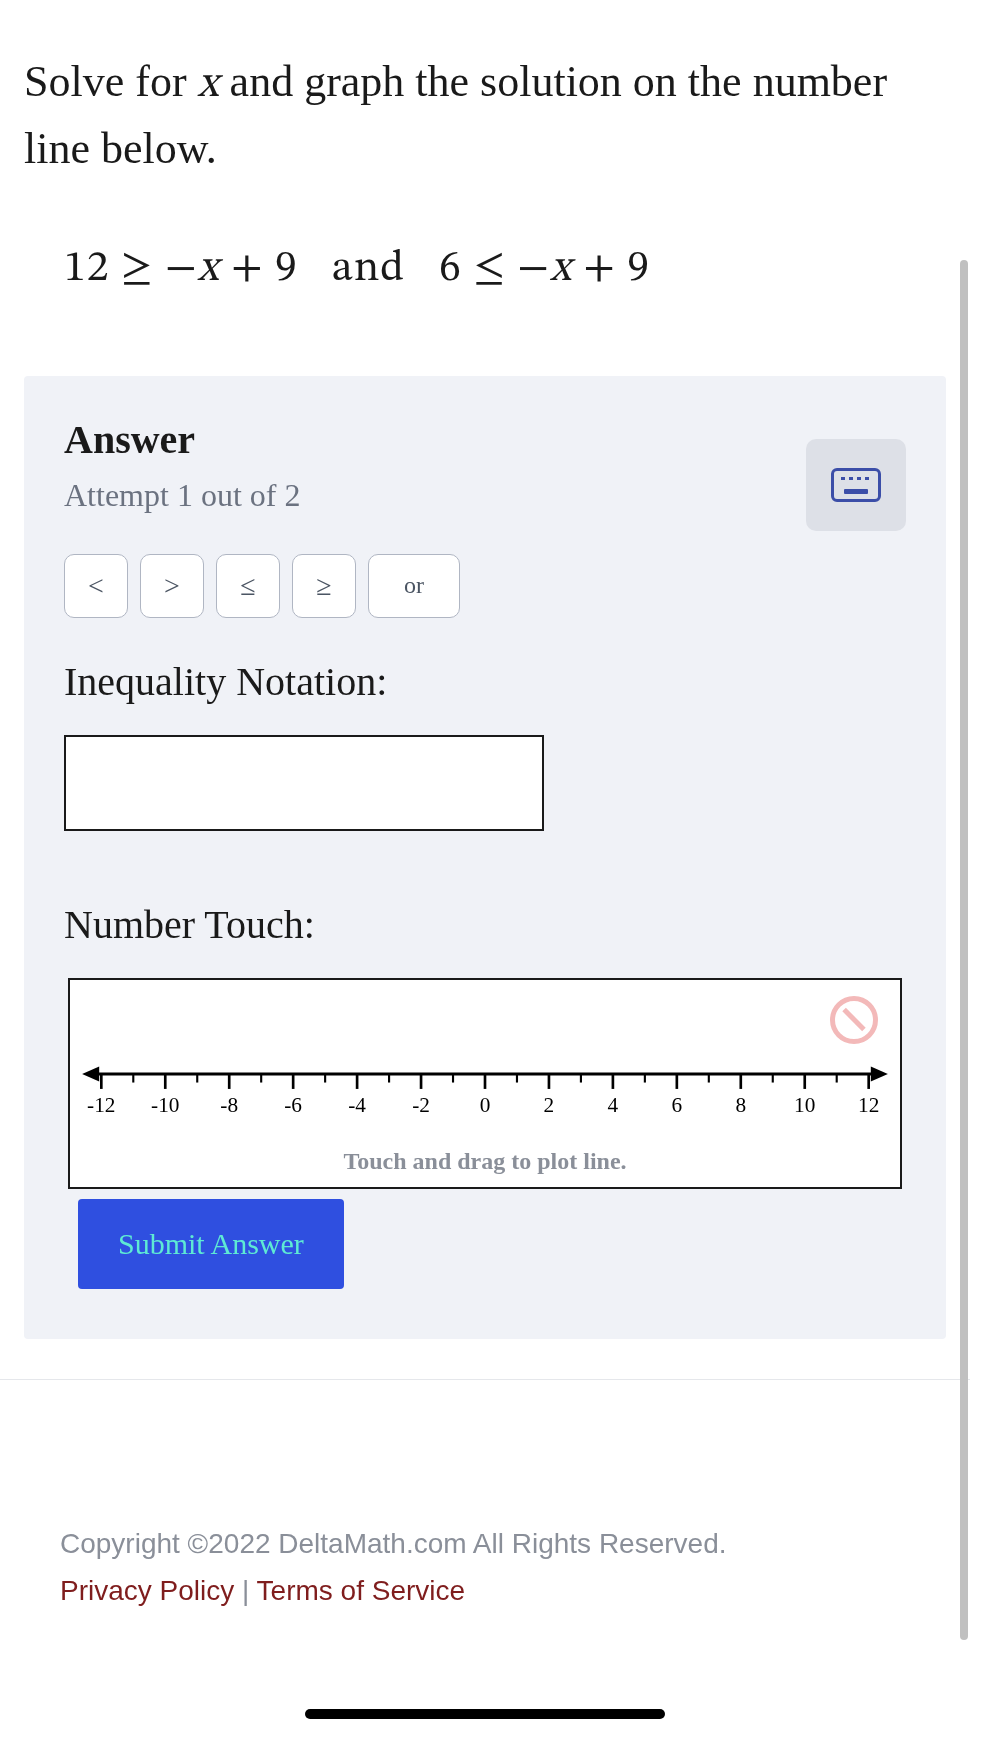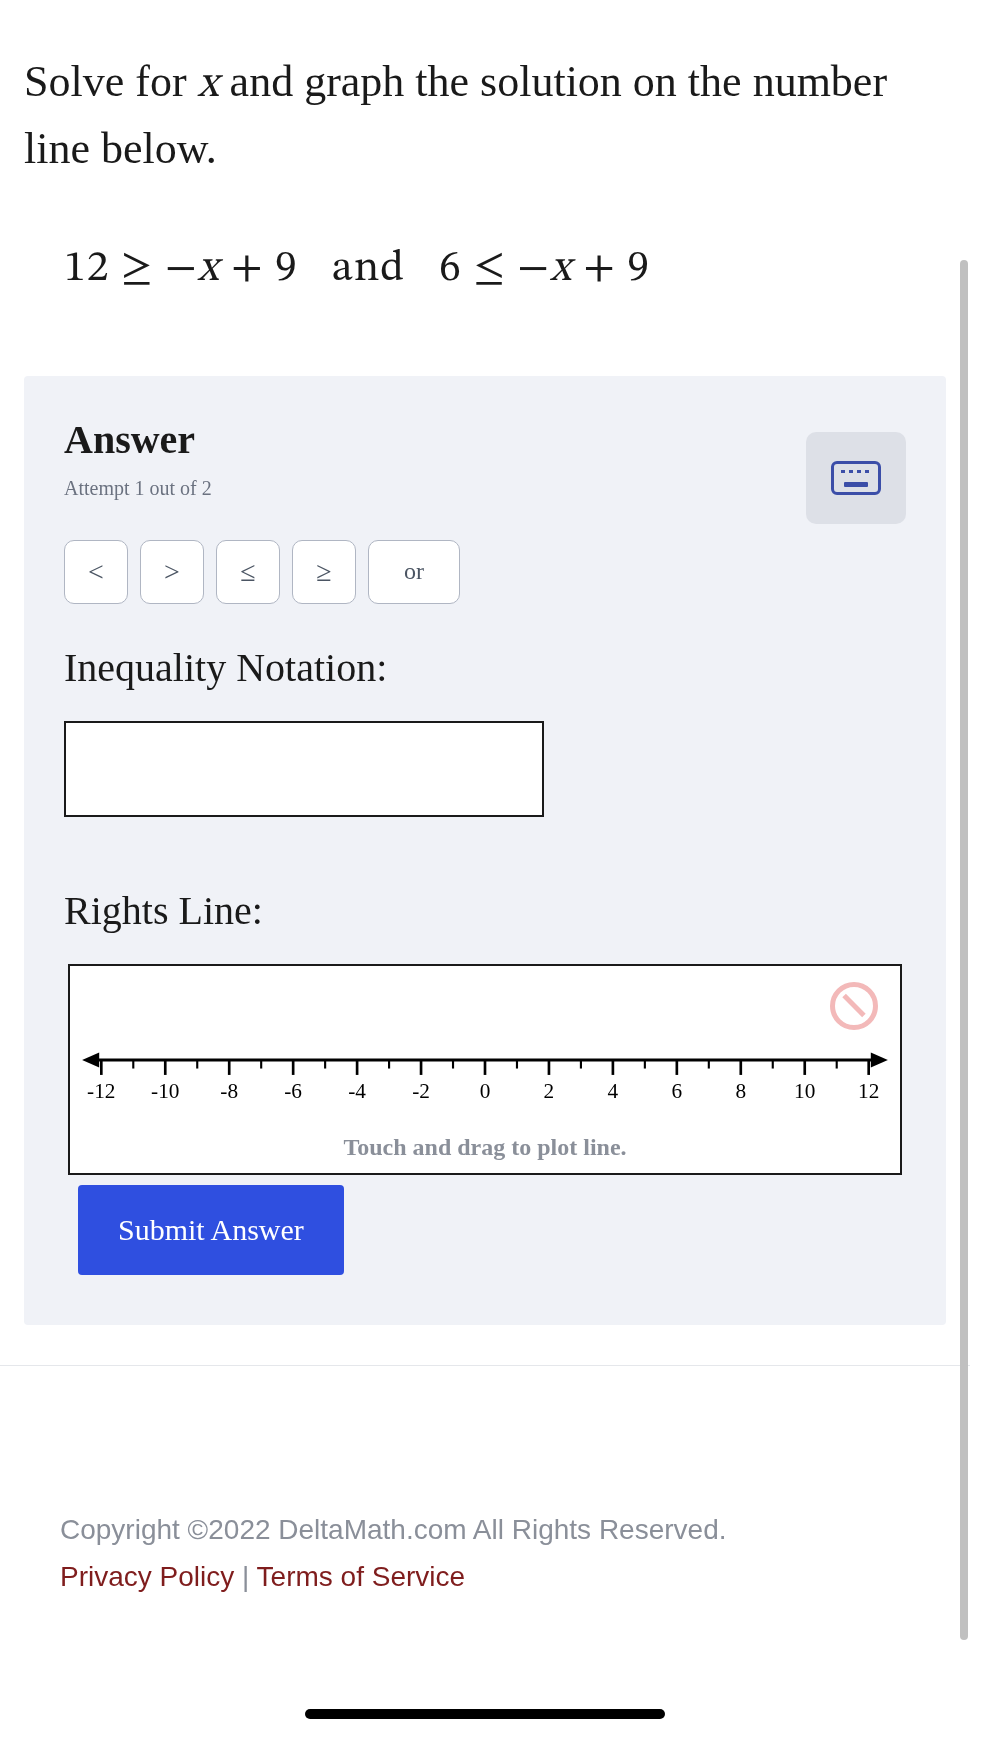--- a/index.html
+++ b/index.html
@@ -61,21 +61,21 @@
     display: flex;
     justify-content: space-between;
     align-items: center;
   }
   .answer-title {
     font-size: 40px;
     font-weight: 700;
     margin: 0;
   }
   .attempt-text {
-    font-size: 20px;
+    font-size: 32px;
     color: #6b7280;
     margin: 14px 0 40px 0;
   }
   .keyboard-btn {
     width: 100px;
     height: 92px;
     background: #dde0e7;
     border-radius: 10px;
     display: flex;
     align-items: center;
@@ -177,21 +177,21 @@
   .numline-hint {
     text-align: center;
     font-size: 24px;
     color: #8a8f99;
     margin-top: 18px;
     font-weight: bold;
   }
   .submit-btn {
     display: inline-block;
     background: #2f4fe0;
-    color: #ffffff;
+    color: #5eead4;
     font-size: 30px;
     padding: 28px 40px;
     border: none;
     border-radius: 4px;
     cursor: pointer;
     margin: 10px 0 0 14px;
     font-family: Georgia, serif;
   }
   .footer {
     border-top: 1px solid #e5e7eb;
@@ -252,21 +252,21 @@
       <div class="op-btn">&lt;</div>
       <div class="op-btn">&gt;</div>
       <div class="op-btn">≤</div>
       <div class="op-btn">≥</div>
       <div class="op-btn wide">or</div>
     </div>
 
     <div class="section-label">Inequality Notation:</div>
     <input class="text-input" type="text" value="" style="">
 
-    <div class="section-label">Rights Line:</div>
+    <div class="section-label">Number Touch:</div>
 
     <div class="numline-wrap">
       <div class="clear-badge"></div>
 
       <svg class="numline-svg" viewBox="0 0 760 50">
         <line x1="10" y1="10" x2="750" y2="10" stroke="#000" stroke-width="3"></line>
         <polygon points="2,10 18,3 18,17" fill="#000"></polygon>
         <polygon points="758,10 742,3 742,17" fill="#000"></polygon>
         <g id="ticks">
               <line x1="20" x2="20" y1="10" y2="24" stroke="#000" stroke-width="2.5"></line>

